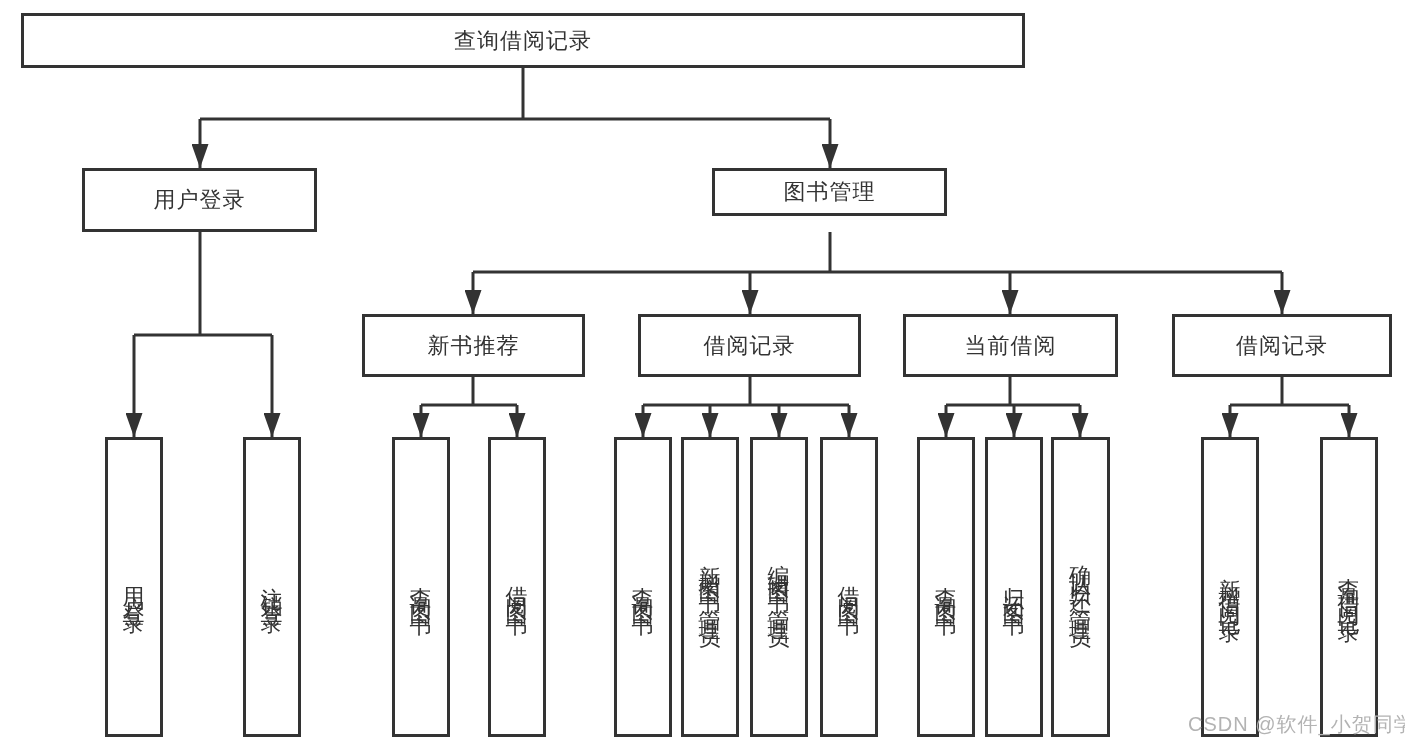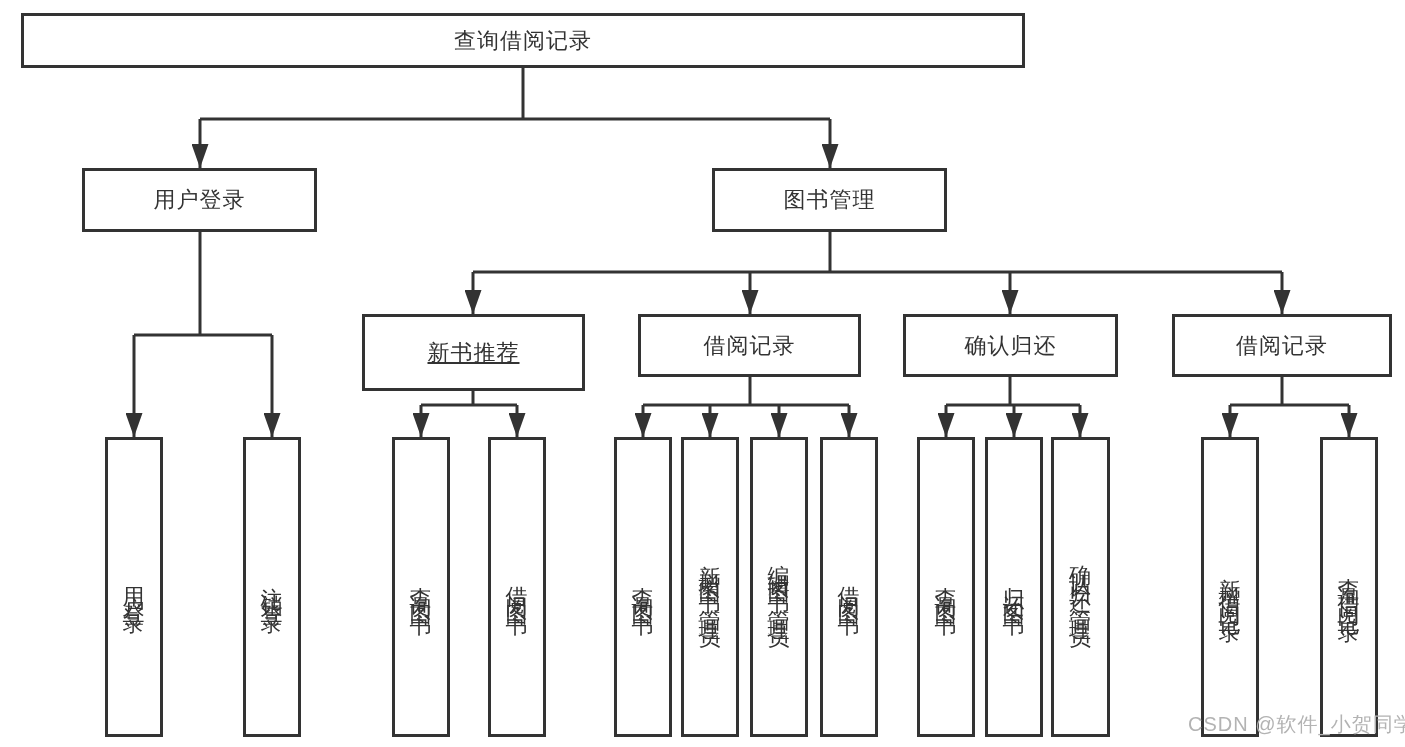--- a/index.html
+++ b/index.html
@@ -93,25 +93,25 @@
       <path d="M1282 377 V405"></path>
       <path d="M1230 405 H1349"></path>
       <path d="M1230 405 V437" marker-end="url(#arw)"></path>
       <path d="M1349 405 V437" marker-end="url(#arw)"></path>
     </g>
   </svg>
 
   <div class="node hbox" style="left:21px;top:13px;width:1004px;height:55px;">查询借阅记录</div>
 
   <div class="node hbox" style="left:82px;top:168px;width:235px;height:64px;">用户登录</div>
-  <div class="node hbox" style="left:712px;top:168px;width:235px;height:64px;text-align:center;">图书管理</div>
+  <div class="node hbox" style="left:712px;top:168px;width:235px;height:48px;text-align:center;">图书管理</div>
 
-  <div class="node hbox" style="left:362px;top:314px;width:223px;height:77px;text-decoration:underline;">新书推荐</div>
+  <div class="node hbox" style="left:362px;top:314px;width:223px;height:63px;">新书推荐</div>
   <div class="node hbox" style="left:638px;top:314px;width:223px;height:63px;">借阅记录</div>
-  <div class="node hbox" style="left:903px;top:314px;width:215px;height:63px;">确认归还</div>
+  <div class="node hbox" style="left:903px;top:314px;width:215px;height:63px;">当前借阅</div>
   <div class="node hbox" style="left:1172px;top:314px;width:220px;height:63px;">借阅记录</div>
 
   <div class="node leaf" style="left:105px;top:437px;width:58px;height:300px;">用户登录</div>
   <div class="node leaf" style="left:243px;top:437px;width:58px;height:300px;">注销登录</div>
 
   <div class="node leaf" style="left:392px;top:437px;width:58px;height:300px;">查询图书</div>
   <div class="node leaf" style="left:488px;top:437px;width:58px;height:300px;">借阅图书</div>
 
   <div class="node leaf" style="left:614px;top:437px;width:58px;height:300px;">查询图书</div>
   <div class="node leaf" style="left:681px;top:437px;width:58px;height:300px;">新增图书（管理员）</div>

